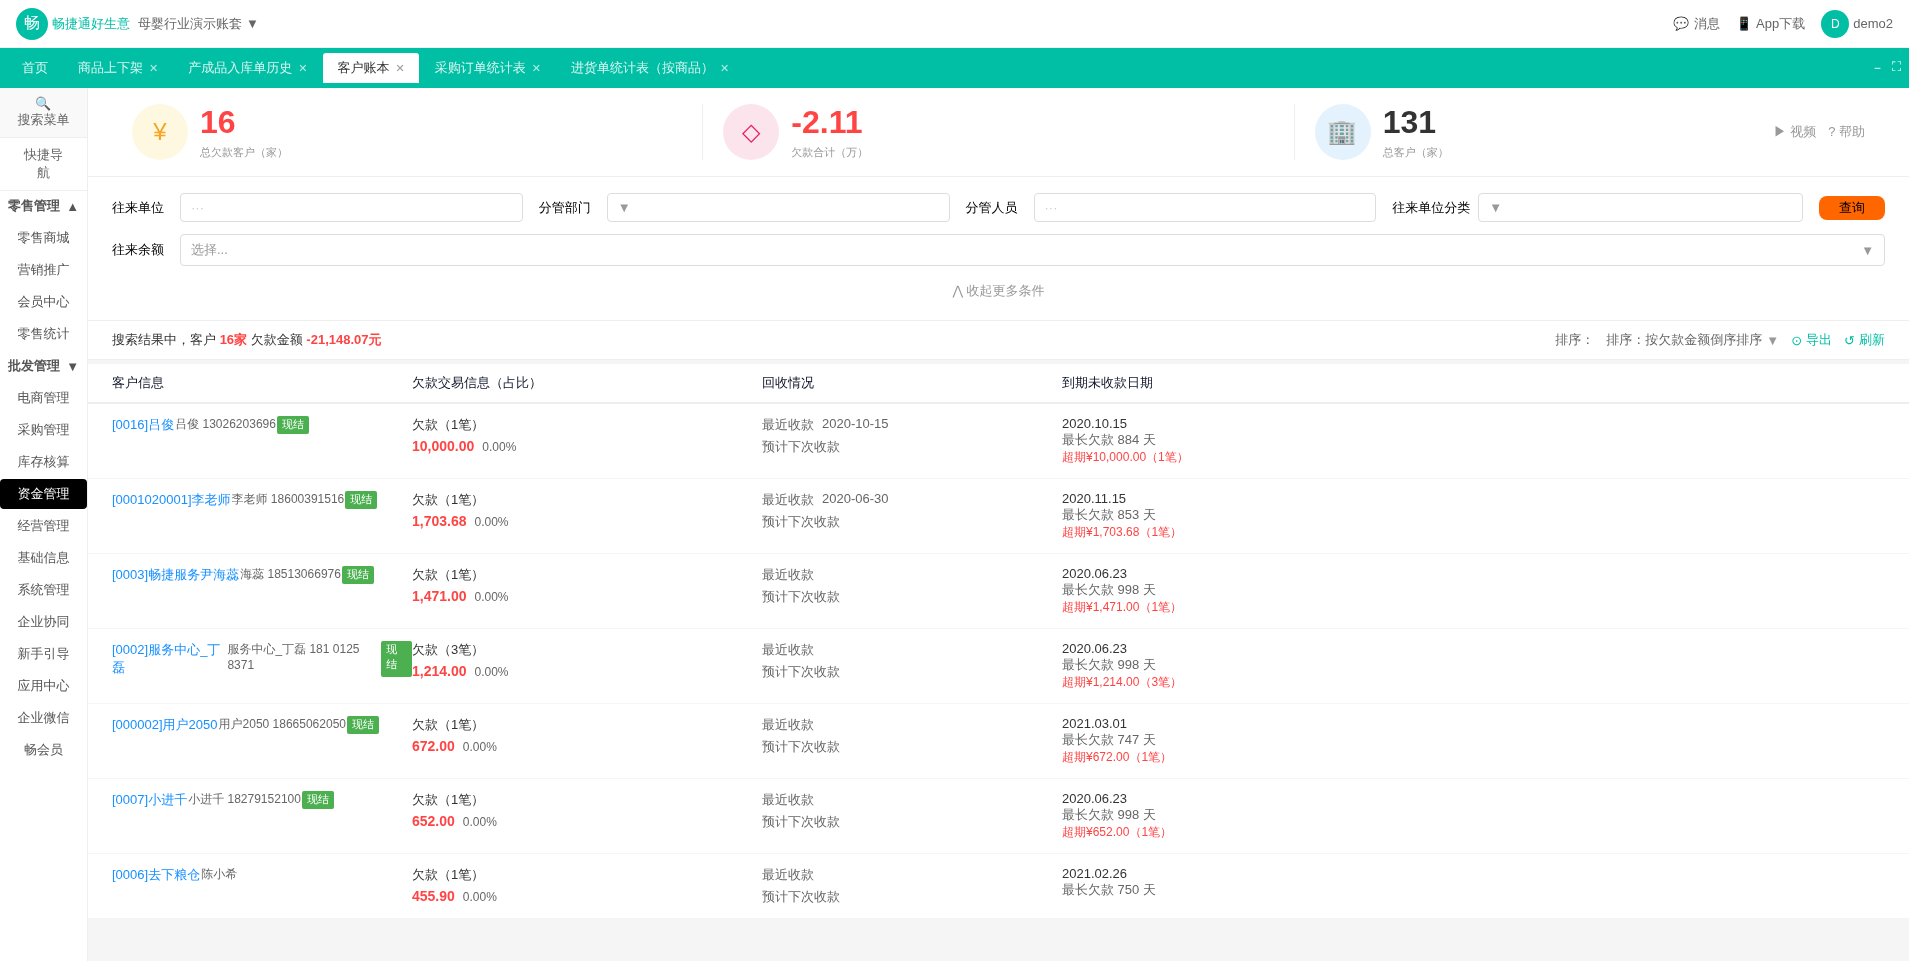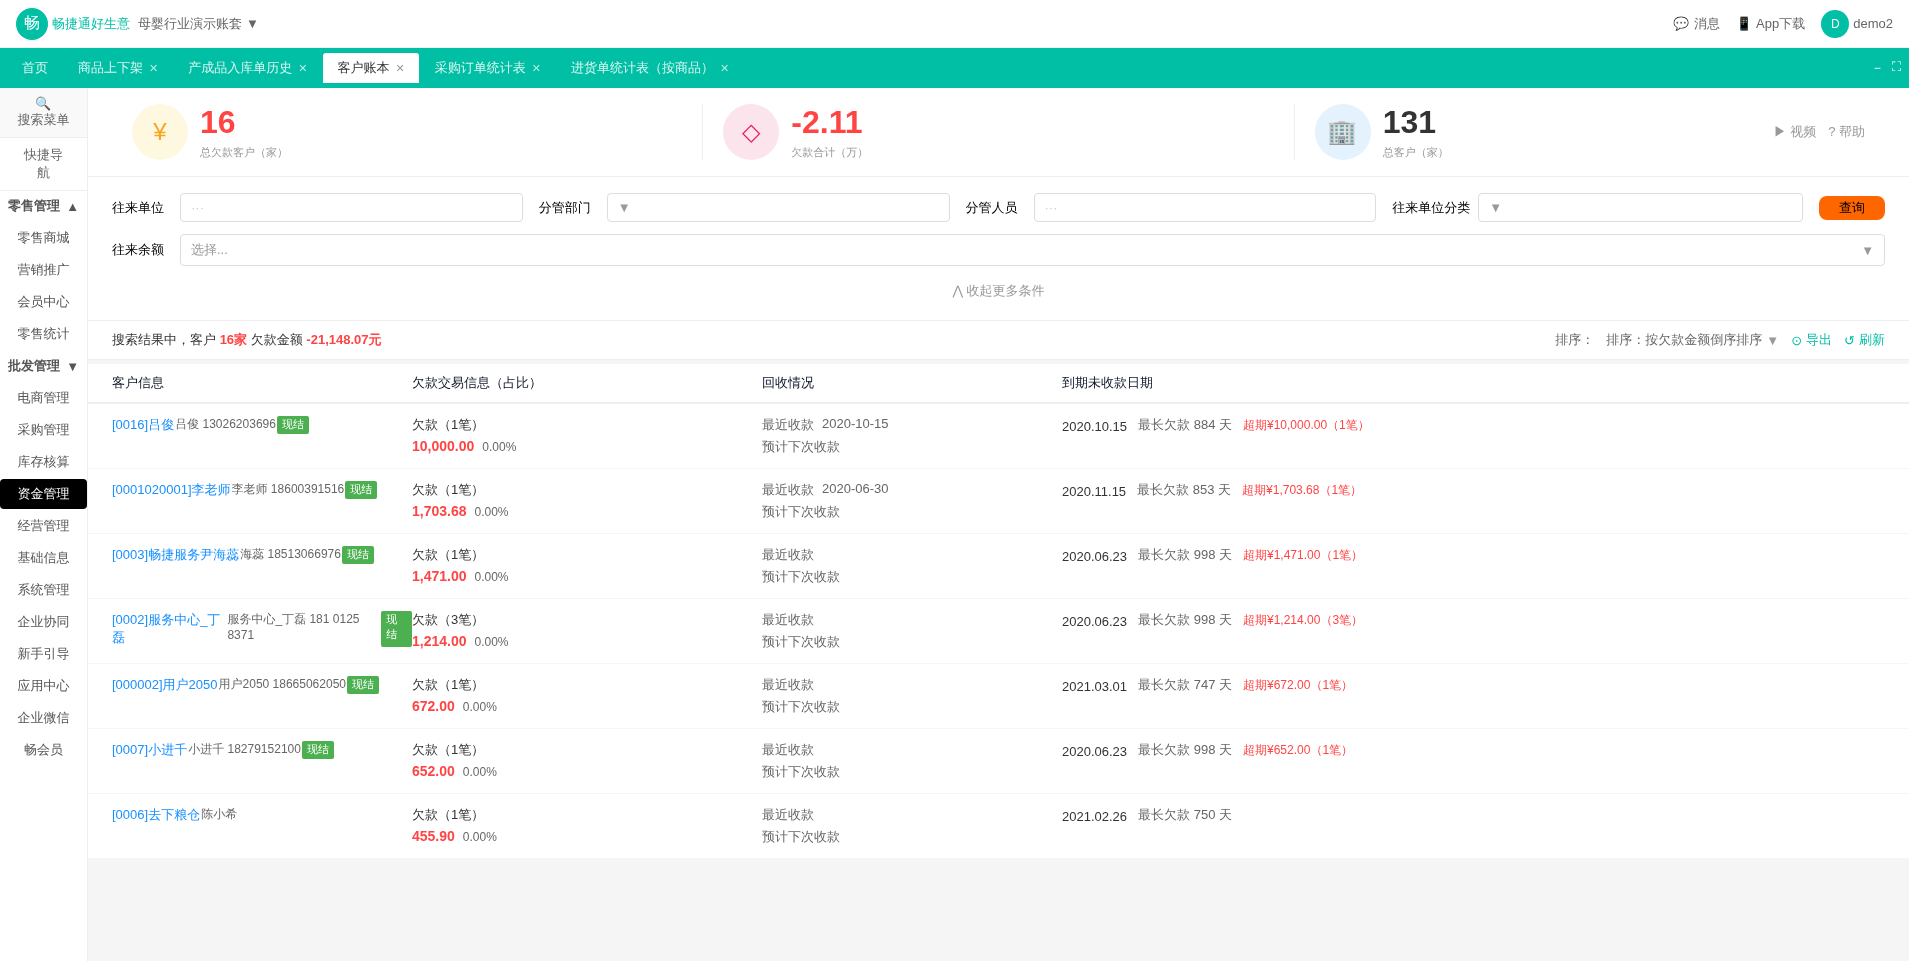--- a/index.html
+++ b/index.html
@@ -130,21 +130,21 @@
     .tag-cash { background: #4caf50; color: #fff; font-size: 11px; padding: 1px 5px; border-radius: 2px; display: inline-block; }
 
     .debt-info { display: flex; flex-direction: column; gap: 4px; }
     .debt-count { font-size: 13px; color: #333; }
     .debt-amount { color: #ff4444; font-size: 14px; font-weight: bold; }
     .debt-percent { font-size: 12px; color: #666; margin-left: 8px; }
 
     .payback-info { display: flex; flex-direction: column; gap: 4px; font-size: 12px; color: #666; }
     .payback-row { display: flex; gap: 8px; }
 
-    .overdue-info { display: flex; flex-direction: row; gap: 11px; font-size: 12px; align-items: flex-end; }
+    .overdue-info { display: flex; flex-direction: column; gap: 0; font-size: 12px; }
     .overdue-date { color: #333; }
     .overdue-days { color: #666; }
     .overdue-amount { color: #ff4444; font-size: 12px; }
 
     
     ::-webkit-scrollbar { width: 6px; }
     ::-webkit-scrollbar-thumb { background: #ccc; border-radius: 3px; }
   </style>
 </head>
 <body>

